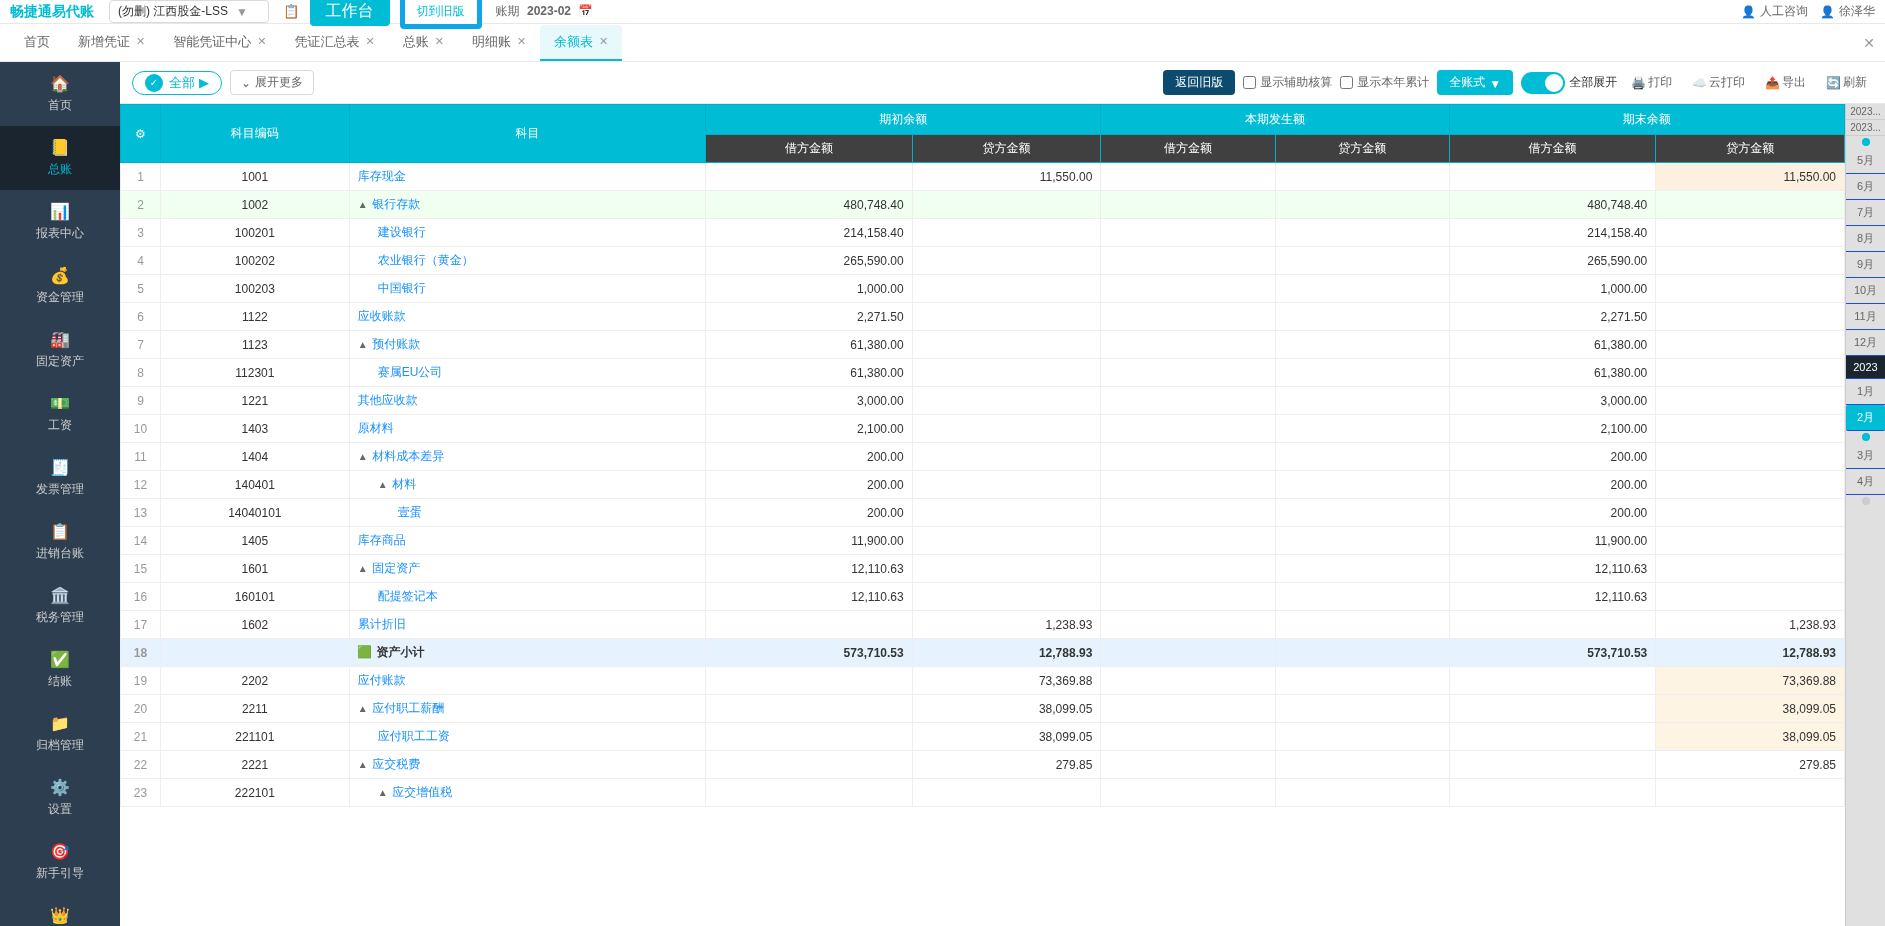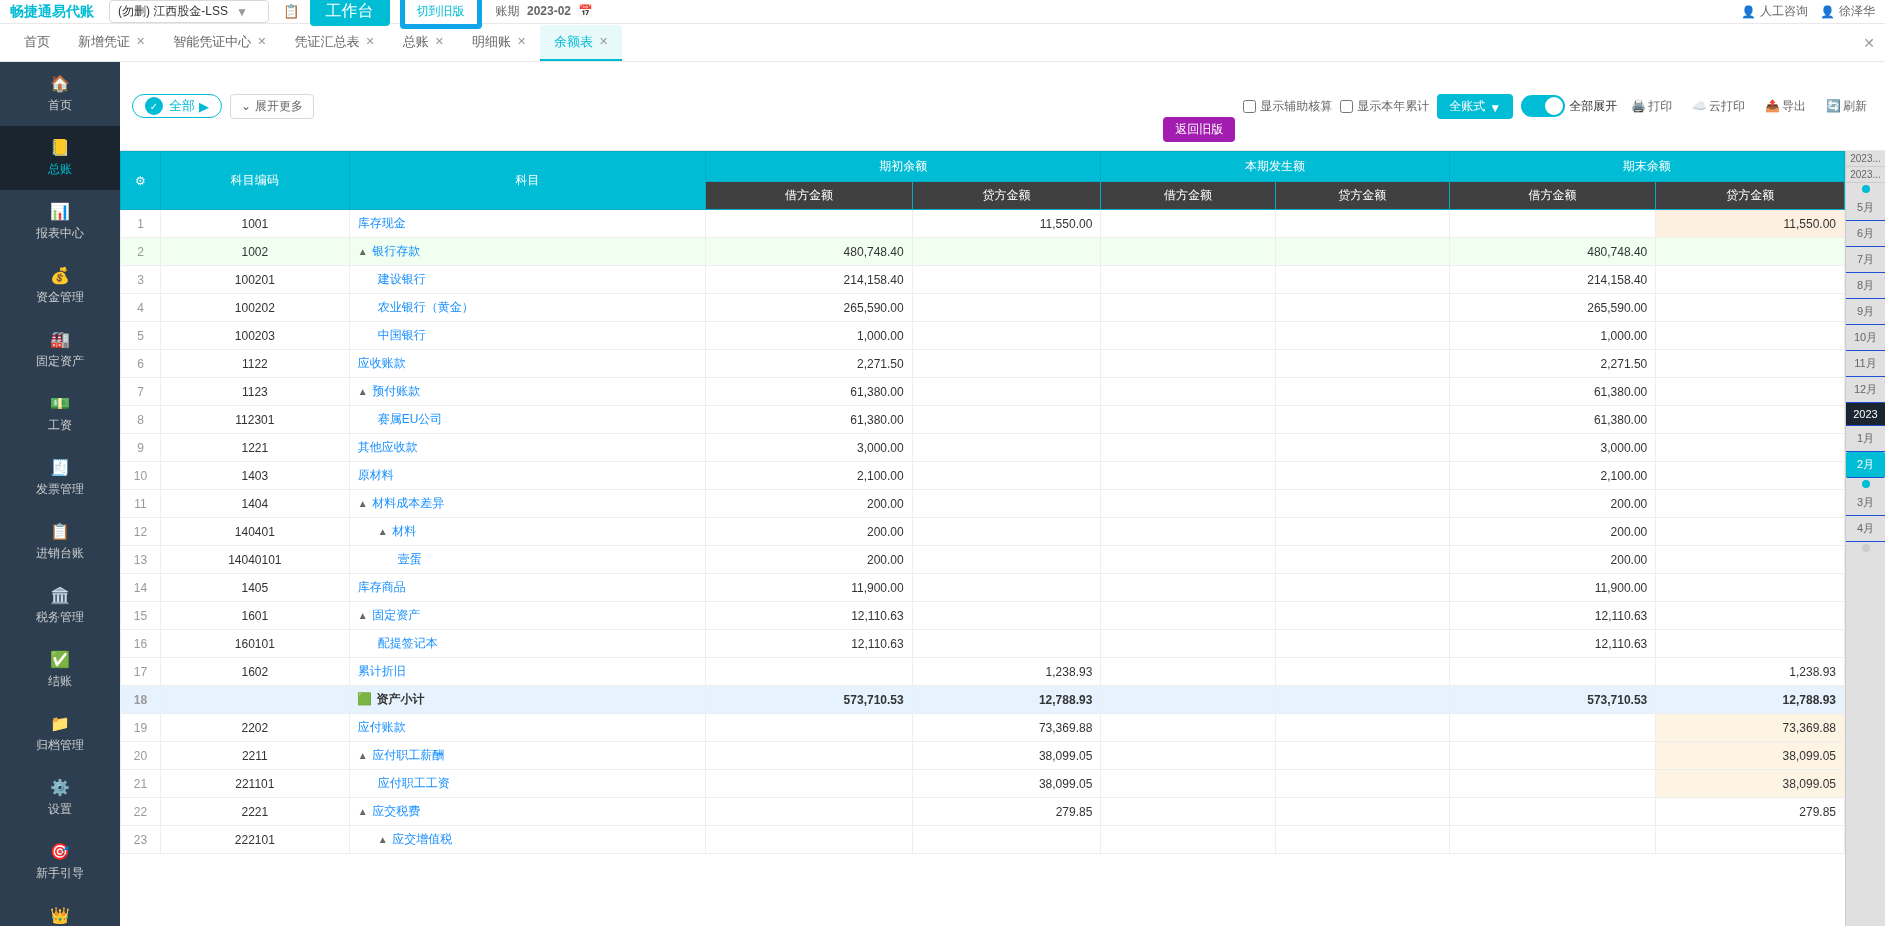--- a/index.html
+++ b/index.html
@@ -37,21 +37,21 @@
     
     .content { flex: 1; display: flex; overflow: hidden; }
     .main-panel { flex: 1; display: flex; flex-direction: column; overflow: hidden; padding: 0; }
 
     
     .toolbar { background: #fff; padding: 8px 12px; display: flex; align-items: center; gap: 8px; border-bottom: 1px solid #e8e8e8; }
     .all-filter { display: flex; align-items: center; border: 1px solid #00bcd4; border-radius: 20px; padding: 2px 12px; color: #00bcd4; cursor: pointer; font-size: 13px; }
     .all-filter .circle { width: 18px; height: 18px; border-radius: 50%; background: #00bcd4; color: #fff; display: flex; align-items: center; justify-content: center; font-size: 10px; margin-right: 6px; }
     .expand-btn { display: flex; align-items: center; border: 1px solid #d9d9d9; border-radius: 4px; padding: 3px 10px; cursor: pointer; color: #666; font-size: 12px; }
     .toolbar-right { margin-left: auto; display: flex; align-items: center; gap: 8px; }
-    .btn-return { background: #a21caf; color: #fff; border: none; border-radius: 4px; padding: 4px 12px; cursor: pointer; font-size: 12px; margin-top: 47px; }
+    .btn-return { background: #0c4a6e; color: #fff; border: none; border-radius: 4px; padding: 4px 12px; cursor: pointer; font-size: 12px; }
     .checkbox-group { display: flex; align-items: center; gap: 4px; font-size: 12px; color: #666; }
     .btn-fullmode { background: #00bcd4; color: #fff; border: none; border-radius: 4px; padding: 4px 12px; cursor: pointer; font-size: 12px; display: flex; align-items: flex-end; gap: 4px; }
     .toggle-group { display: flex; align-items: center; gap: 4px; }
     .toggle-switch { width: 44px; height: 22px; background: #00bcd4; border-radius: 11px; position: relative; cursor: pointer; }
     .toggle-switch::after { content: ''; position: absolute; right: 2px; top: 2px; width: 18px; height: 18px; border-radius: 50%; background: #fff; }
     .action-btn { background: none; border: none; cursor: pointer; color: #666; font-size: 12px; display: flex; align-items: center; gap: 2px; padding: 3px 6px; }
 
     
     .table-container { flex: 1; overflow: auto; background: #fff; }
     table { width: 100%; border-collapse: collapse; font-size: 12px; }

